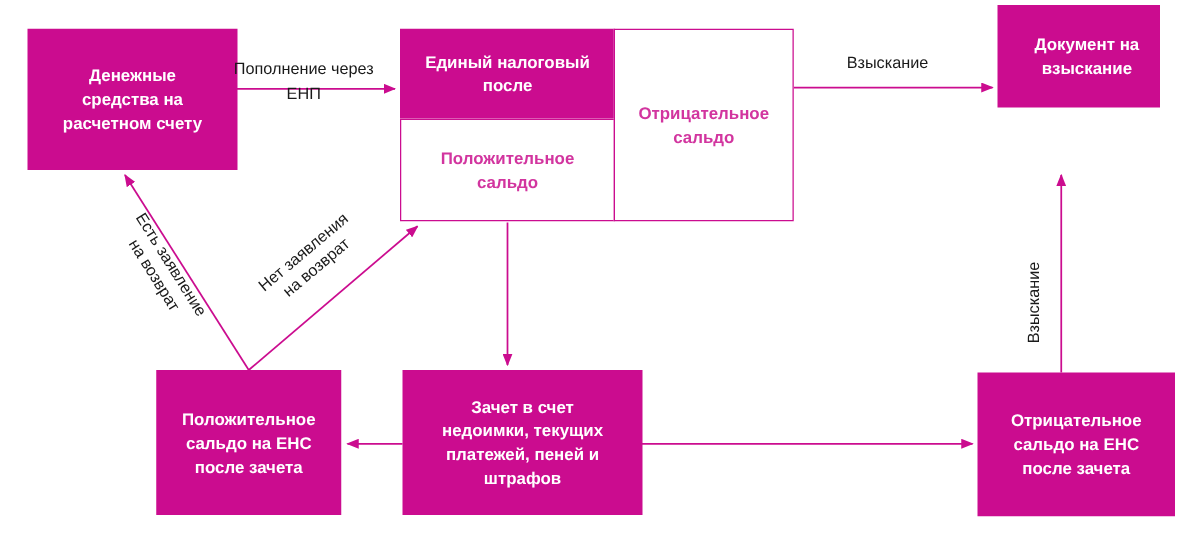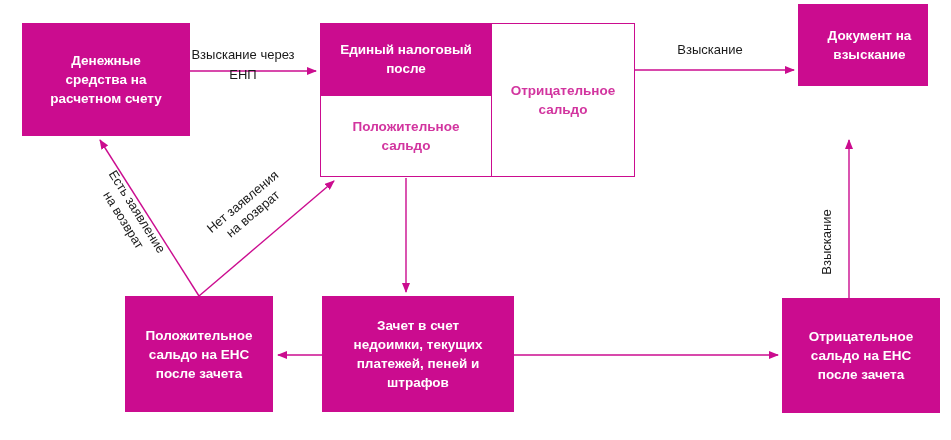--- a/index.html
+++ b/index.html
@@ -95,21 +95,21 @@
 
   <div class="node solid n-offset">Зачет в счет
 недоимки, текущих
 платежей, пеней и
 штрафов</div>
 
   <div class="node solid n-negative-after">Отрицательное
 сальдо на ЕНС
 после зачета</div>
 
-  <div class="edge-label l-topup">Взыскание через
+  <div class="edge-label l-topup">Пополнение через
 ЕНП</div>
 
   <div class="edge-label l-collection-top">Взыскание</div>
 
   <div class="edge-label l-collection-vert">Взыскание</div>
 
   <div class="edge-label l-has-refund">Есть заявление
 на возврат</div>
 
   <div class="edge-label l-no-refund">Нет заявления

